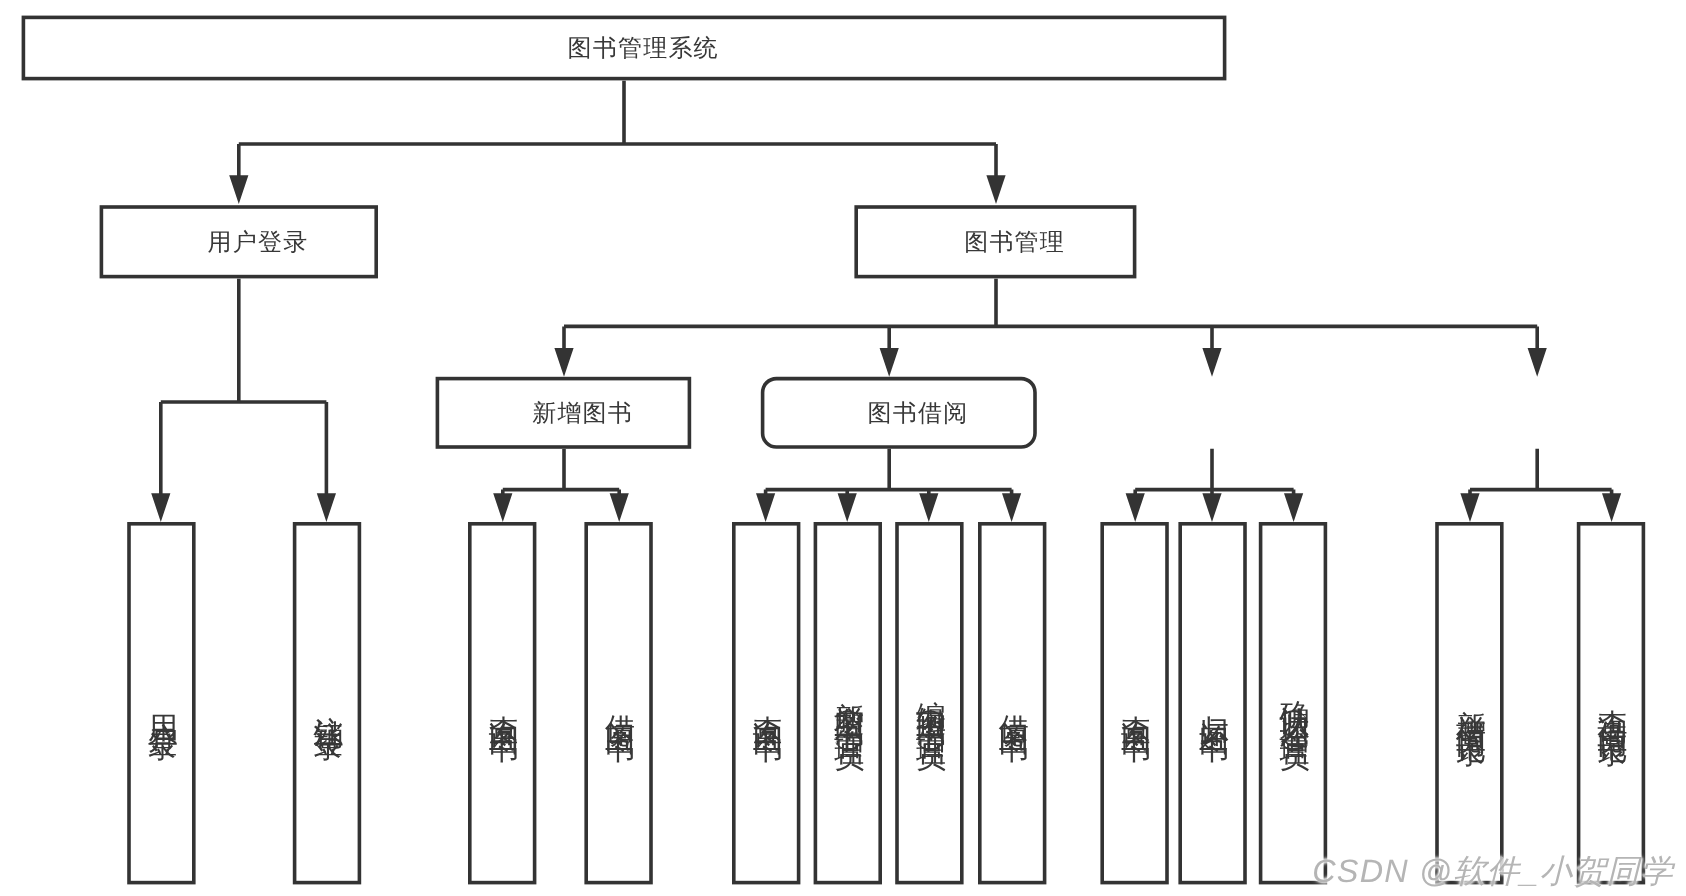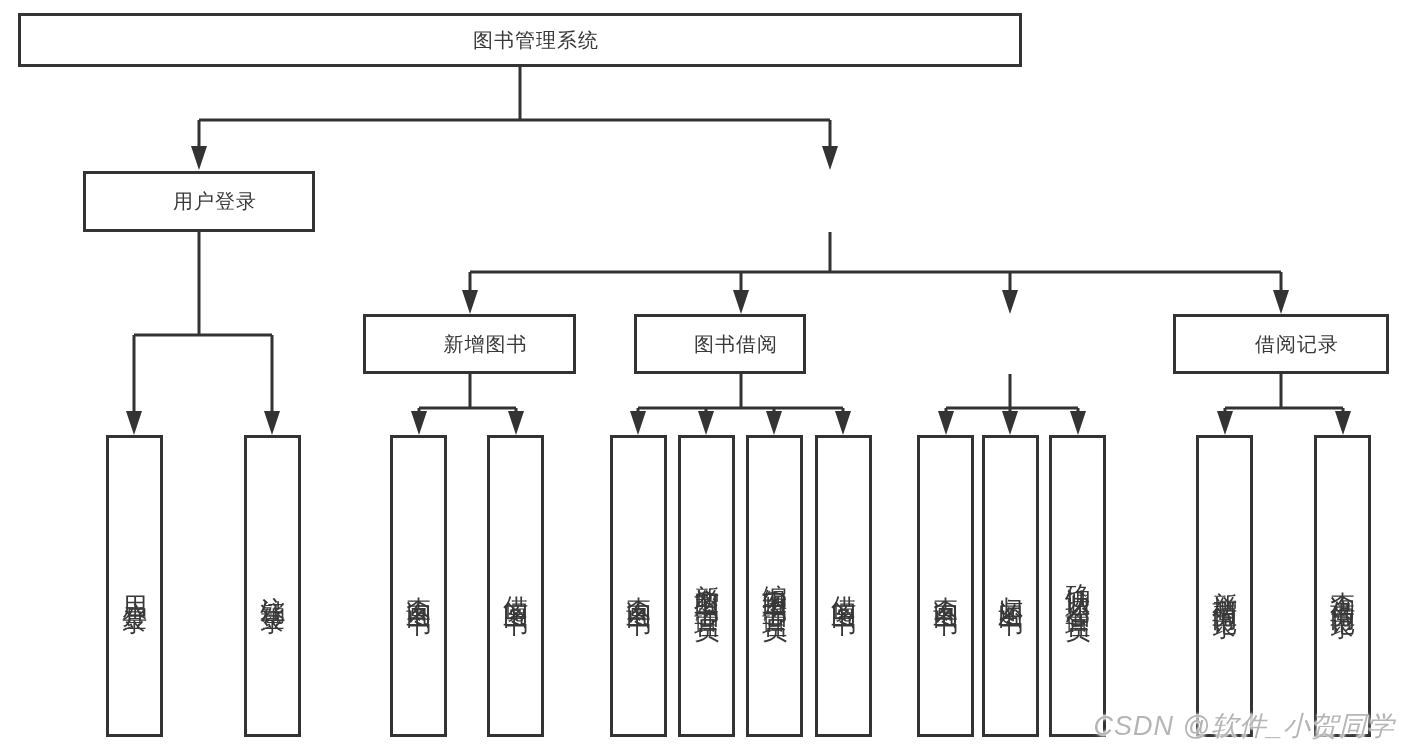--- a/index.html
+++ b/index.html
@@ -28,21 +28,21 @@
     text-orientation:mixed;
     font-size:25px;
     letter-spacing:5px;
     line-height:1.1;
     width:57px;height:302px;top:435px;
   }
   .root{left:18px;top:13px;width:1004px;height:54px;}
   .n-user-login{left:83px;top:171px;width:232px;height:61px;}
   .n-book-mgmt{left:712px;top:171px;width:235px;height:61px;}
   .n-new-rec{left:363px;top:314px;width:213px;height:60px;}
-  .n-borrow{left:634px;top:314px;width:172px;height:60px;}
+  .n-borrow{left:634px;top:314px;width:230px;height:60px;border-radius:13px;}
   .n-current{left:902px;top:314px;width:215px;height:60px;}
   .n-record{left:1173px;top:314px;width:216px;height:60px;}
   .lf1{left:106px;}  .lf2{left:244px;}
   .lf3{left:390px;}  .lf4{left:487px;}
   .lf5{left:610px;}  .lf6{left:678px;}  .lf7{left:746px;}  .lf8{left:815px;}
   .lf9{left:917px;}  .lf10{left:982px;} .lf11{left:1049px;}
   .lf12{left:1196px;}.lf13{left:1314px;}
   .watermark{
     position:absolute;
     right:10px;bottom:3px;
@@ -98,24 +98,24 @@
       <polygon points="1002,411 1018,411 1010,435"></polygon>
       <polygon points="1070,411 1086,411 1078,435"></polygon>
       <polygon points="1217,411 1233,411 1225,435"></polygon>
       <polygon points="1335,411 1351,411 1343,435"></polygon>
     </g>
   </svg>
 
   <div class="box h root">图书管理系统</div>
 
   <div class="box h n-user-login">用户登录</div>
+  <div class="box h n-book-mgmt">图书管理</div>
 
   <div class="box h n-new-rec">新增图书</div>
   <div class="box h n-borrow">图书借阅</div>
-  <div class="box h n-record">借阅记录</div>
 
   <div class="box v lf1">用户登录</div>
   <div class="box v lf2">注销登录</div>
   <div class="box v lf3">查询图书</div>
   <div class="box v lf4">借阅图书</div>
   <div class="box v lf5">查询图书</div>
   <div class="box v lf6">新增图书（管理员）</div>
   <div class="box v lf7">编辑图书（管理员）</div>
   <div class="box v lf8">借阅图书</div>
   <div class="box v lf9">查询图书</div>

